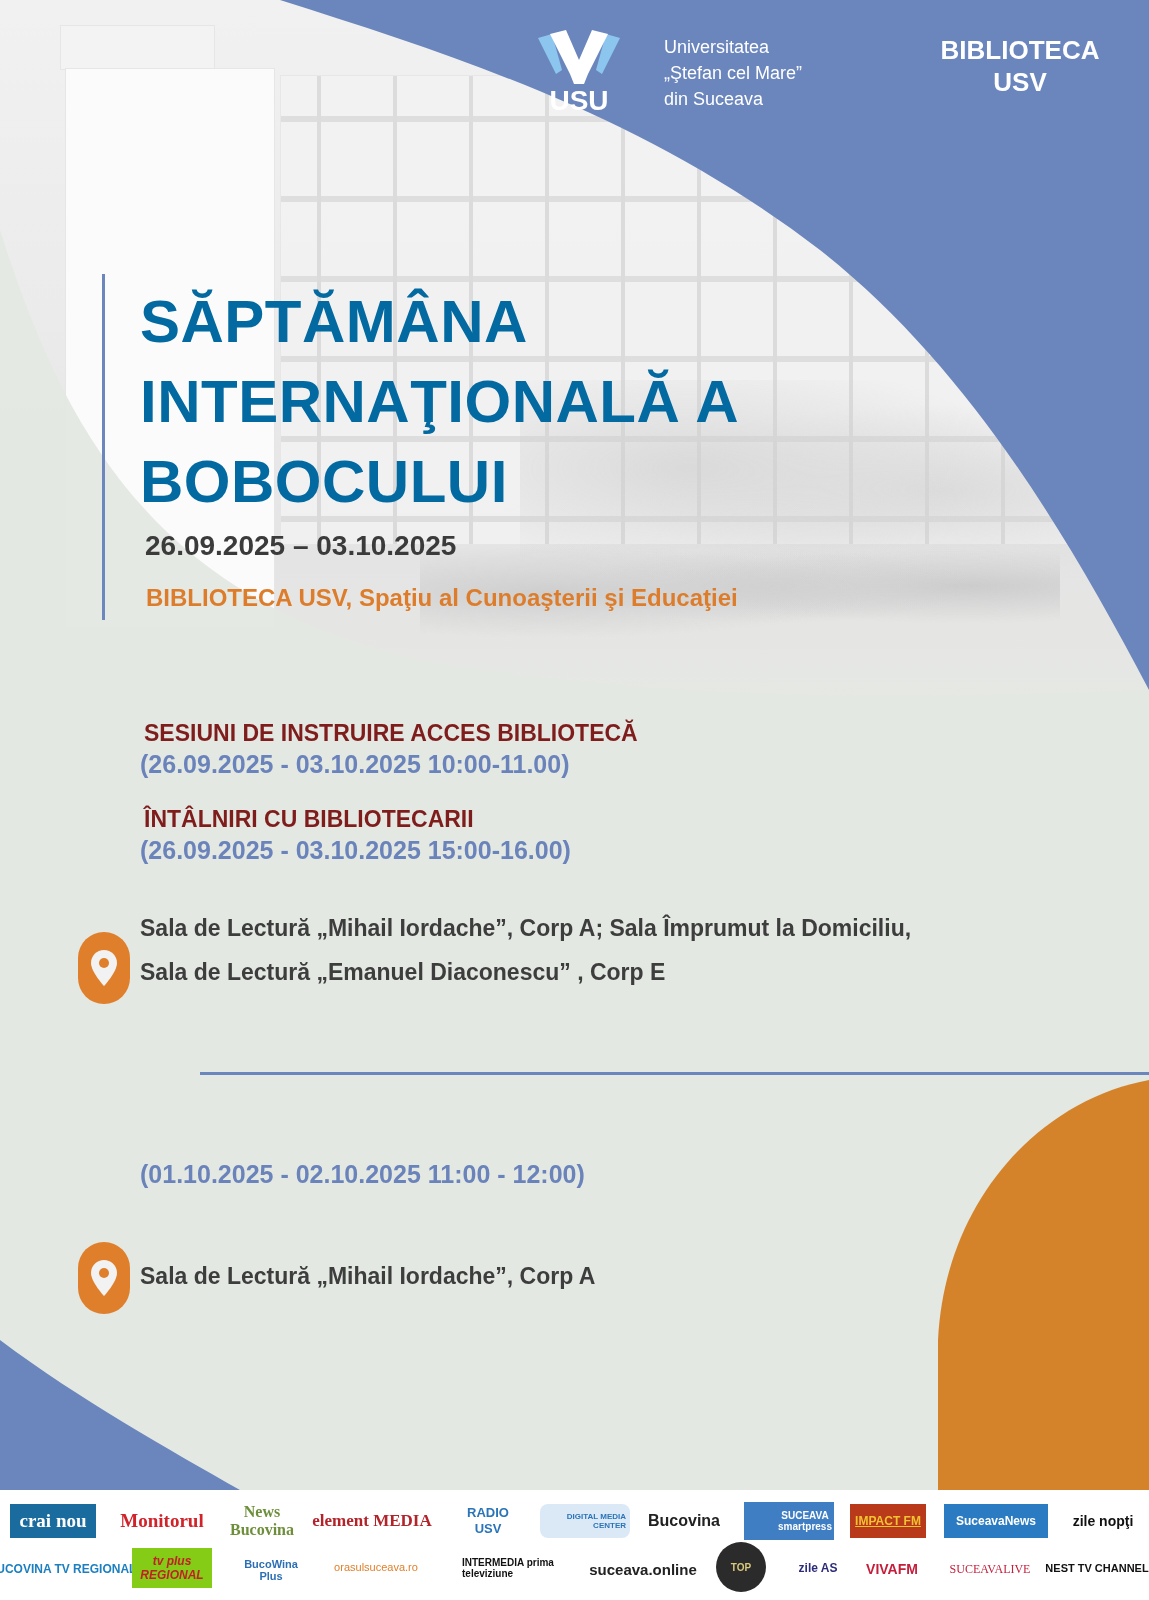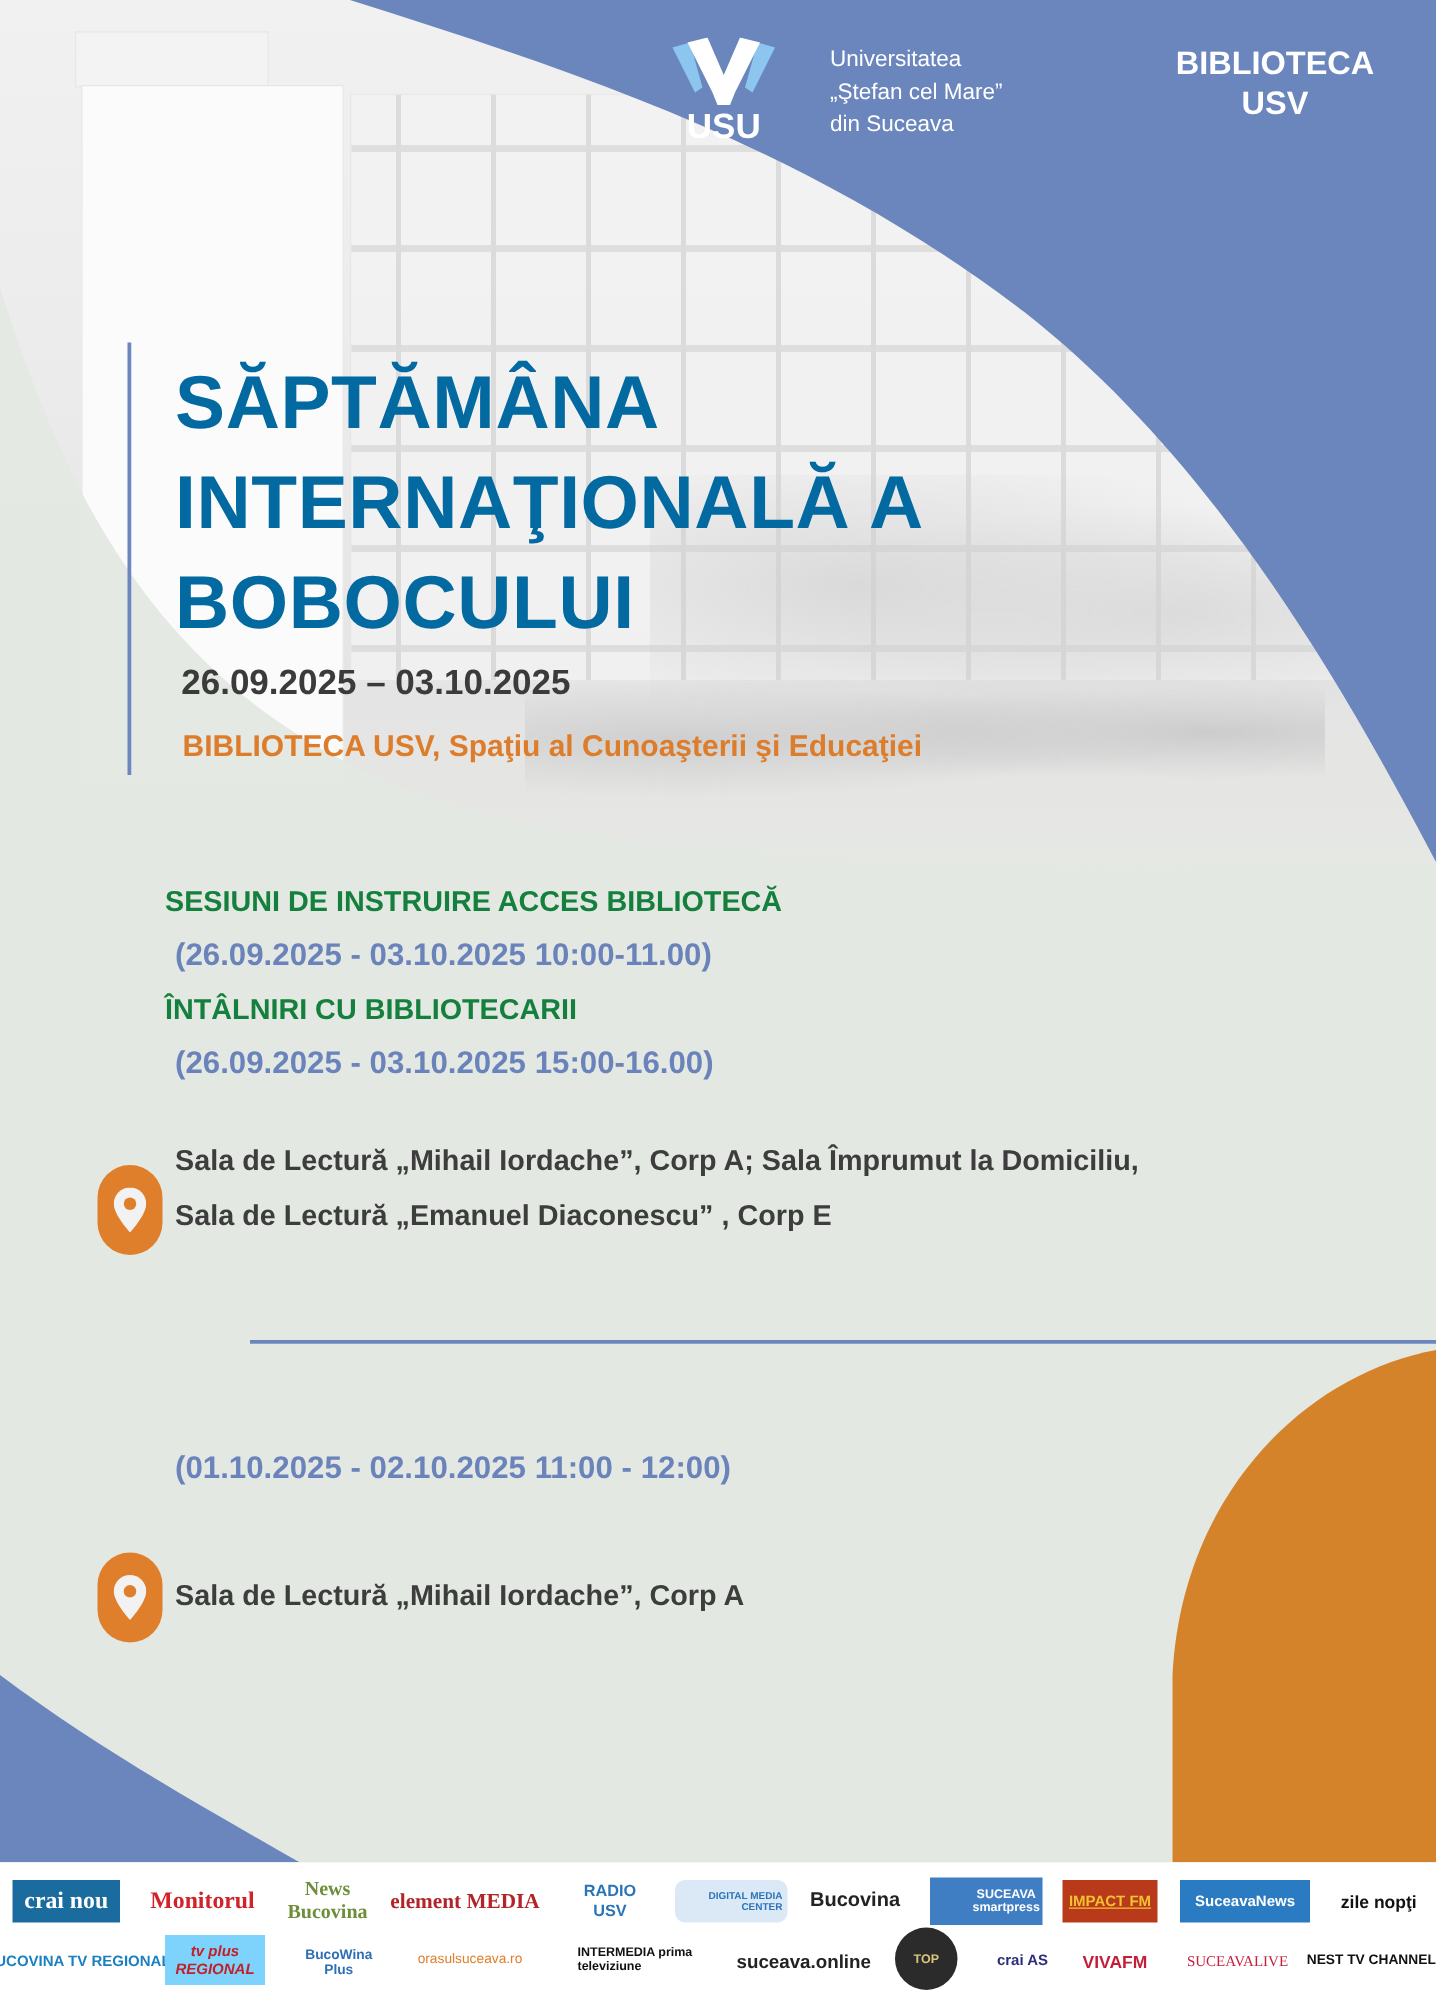--- a/index.html
+++ b/index.html
@@ -37,21 +37,21 @@
     font-weight: bold; font-size: 26px; line-height: 32px; }
 
   
   .title-rule { position: absolute; left: 102px; top: 274px; width: 3px; height: 346px; background: #6c86be; }
   .title { position: absolute; left: 140px; top: 282px; color: #0369a1; font-weight: bold; font-size: 60px; line-height: 80px; letter-spacing: 0.5px; }
   .title div { white-space: nowrap; }
   .date-range { position: absolute; left: 145px; top: 530px; color: #3b3b3b; font-weight: bold; font-size: 28px; }
   .subtitle { position: absolute; left: 146px; top: 584px; color: #dd7d2b; font-weight: bold; font-size: 24px; white-space: nowrap; }
 
   
-  .ev-h { position: absolute; left: 132px; color: #15803d; font-weight: bold; font-size: 23px; white-space: nowrap; }
+  .ev-h { position: absolute; left: 144px; color: #7f1d1d; font-weight: bold; font-size: 23px; white-space: nowrap; margin-top: 12px; }
   .ev-d { position: absolute; left: 140px; color: #6b83bb; font-weight: bold; font-size: 25px; white-space: nowrap; }
   .loc { position: absolute; left: 140px; color: #3d3d3d; font-weight: bold; font-size: 23px; line-height: 44px; white-space: nowrap; }
   .pin { position: absolute; width: 52px; height: 72px; border-radius: 26px; background: #e07f2b; }
   .pin svg { position: absolute; left: 13px; top: 18px; }
   .divider { position: absolute; left: 200px; top: 1072px; width: 949px; height: 3px; background: #6b86bd; }
 
   
   .sponsors { position: absolute; left: 0; top: 1490px; width: 1149px; height: 110px; background: #ffffff; }
   .sp { position: absolute; height: 34px; display: flex; align-items: center; justify-content: center; white-space: nowrap; font-weight: bold; }
 </style>
@@ -143,23 +143,23 @@
   <div class="sp" style="left:312px;top:14px;width:120px;color:#b2242a;font-family:'Liberation Serif',serif;font-size:17px;">element MEDIA</div>
   <div class="sp" style="left:454px;top:10px;width:68px;height:42px;color:#2a74b8;font-size:13px;white-space:normal;text-align:center;line-height:16px;">RADIO USV</div>
   <div class="sp" style="left:540px;top:14px;width:90px;border-radius:8px;background:#dbe9f7;color:#2a74b8;font-size:8px;white-space:normal;text-align:right;padding-right:4px;">DIGITAL MEDIA CENTER</div>
   <div class="sp" style="left:646px;top:14px;width:76px;color:#222;font-size:16px;">Bucovina</div>
   <div class="sp" style="left:744px;top:12px;width:90px;height:38px;color:#fff;background:#3f7ec3;font-size:10px;white-space:normal;text-align:center;padding-left:32px;">SUCEAVA smartpress</div>
   <div class="sp" style="left:850px;top:14px;width:76px;color:#f2c230;background:#b83a1a;font-size:12px;text-decoration:underline;">IMPACT FM</div>
   <div class="sp" style="left:944px;top:14px;width:104px;color:#fff;background:#2a7bc1;font-size:12px;">SuceavaNews</div>
   <div class="sp" style="left:1068px;top:12px;width:70px;height:38px;color:#111;font-size:14px;">zile nopţi</div>
 
   <div class="sp" style="left:10px;top:62px;width:104px;color:#1b7fc0;font-size:12px;">BUCOVINA TV REGIONAL</div>
-  <div class="sp" style="left:132px;top:58px;width:80px;height:40px;background:#7dd3fc;color:#c21f26;font-size:12px;font-style:italic;white-space:normal;text-align:center;">tv plus REGIONAL</div>
+  <div class="sp" style="left:132px;top:58px;width:80px;height:40px;background:#84cc16;color:#c21f26;font-size:12px;font-style:italic;white-space:normal;text-align:center;">tv plus REGIONAL</div>
   <div class="sp" style="left:236px;top:60px;width:70px;height:40px;color:#2d6fb5;font-size:11px;white-space:normal;text-align:center;">BucoWina Plus</div>
   <div class="sp" style="left:326px;top:60px;width:100px;color:#e07f2b;font-size:11px;font-weight:normal;">orasulsuceava.ro</div>
   <div class="sp" style="left:462px;top:60px;width:110px;height:36px;color:#111;font-size:10px;white-space:normal;text-align:left;">INTERMEDIA prima televiziune</div>
   <div class="sp" style="left:590px;top:62px;width:106px;color:#222;font-size:15px;">suceava.online</div>
   <div class="sp" style="left:716px;top:52px;width:50px;height:50px;border-radius:25px;background:#2b2b2b;color:#d9c77b;font-size:10px;">TOP</div>
-  <div class="sp" style="left:788px;top:58px;width:60px;height:40px;color:#2d2d7a;font-size:12px;">crai AS</div>
+  <div class="sp" style="left:788px;top:58px;width:60px;height:40px;color:#2d2d7a;font-size:12px;">zile AS</div>
   <div class="sp" style="left:862px;top:62px;width:60px;color:#c41e3a;font-size:14px;">VIVAFM</div>
   <div class="sp" style="left:942px;top:62px;width:96px;color:#c41e3a;font-size:12px;font-family:'Liberation Serif',serif;font-weight:normal;">SUCEAVALIVE</div>
   <div class="sp" style="left:1052px;top:58px;width:90px;height:40px;color:#111;font-size:11px;">NEST TV CHANNEL</div>
 </div>
 
 </body></html>

